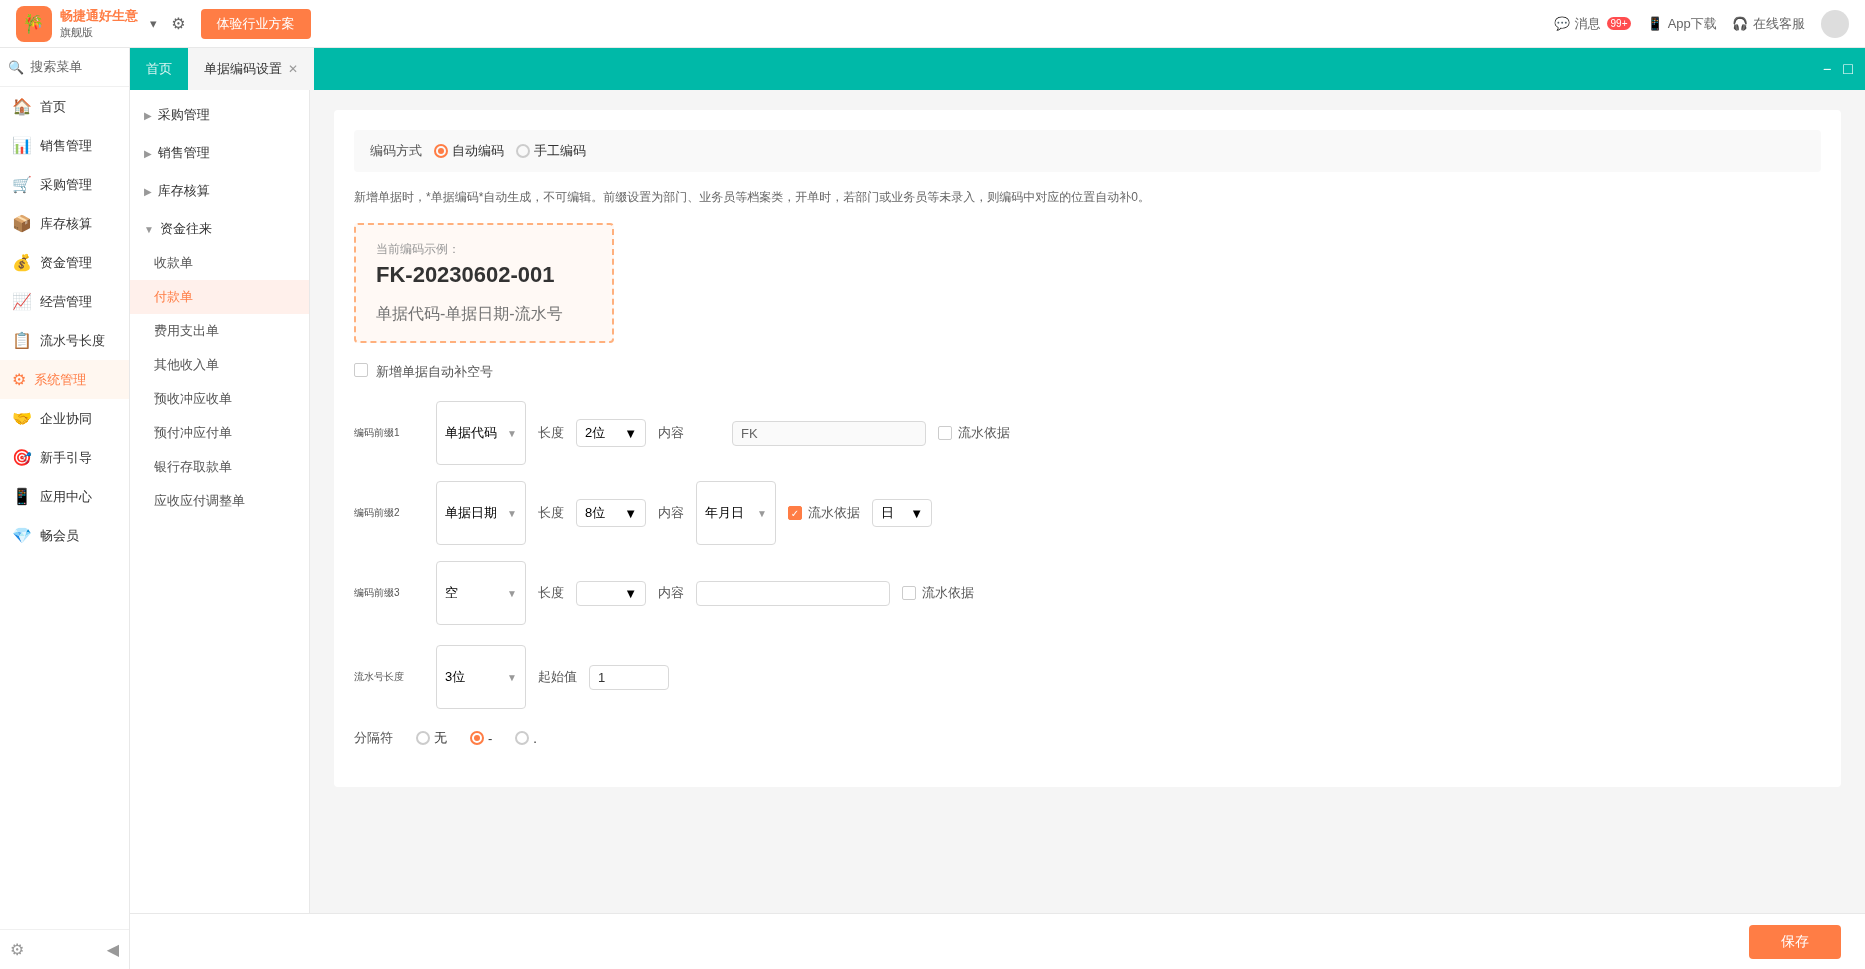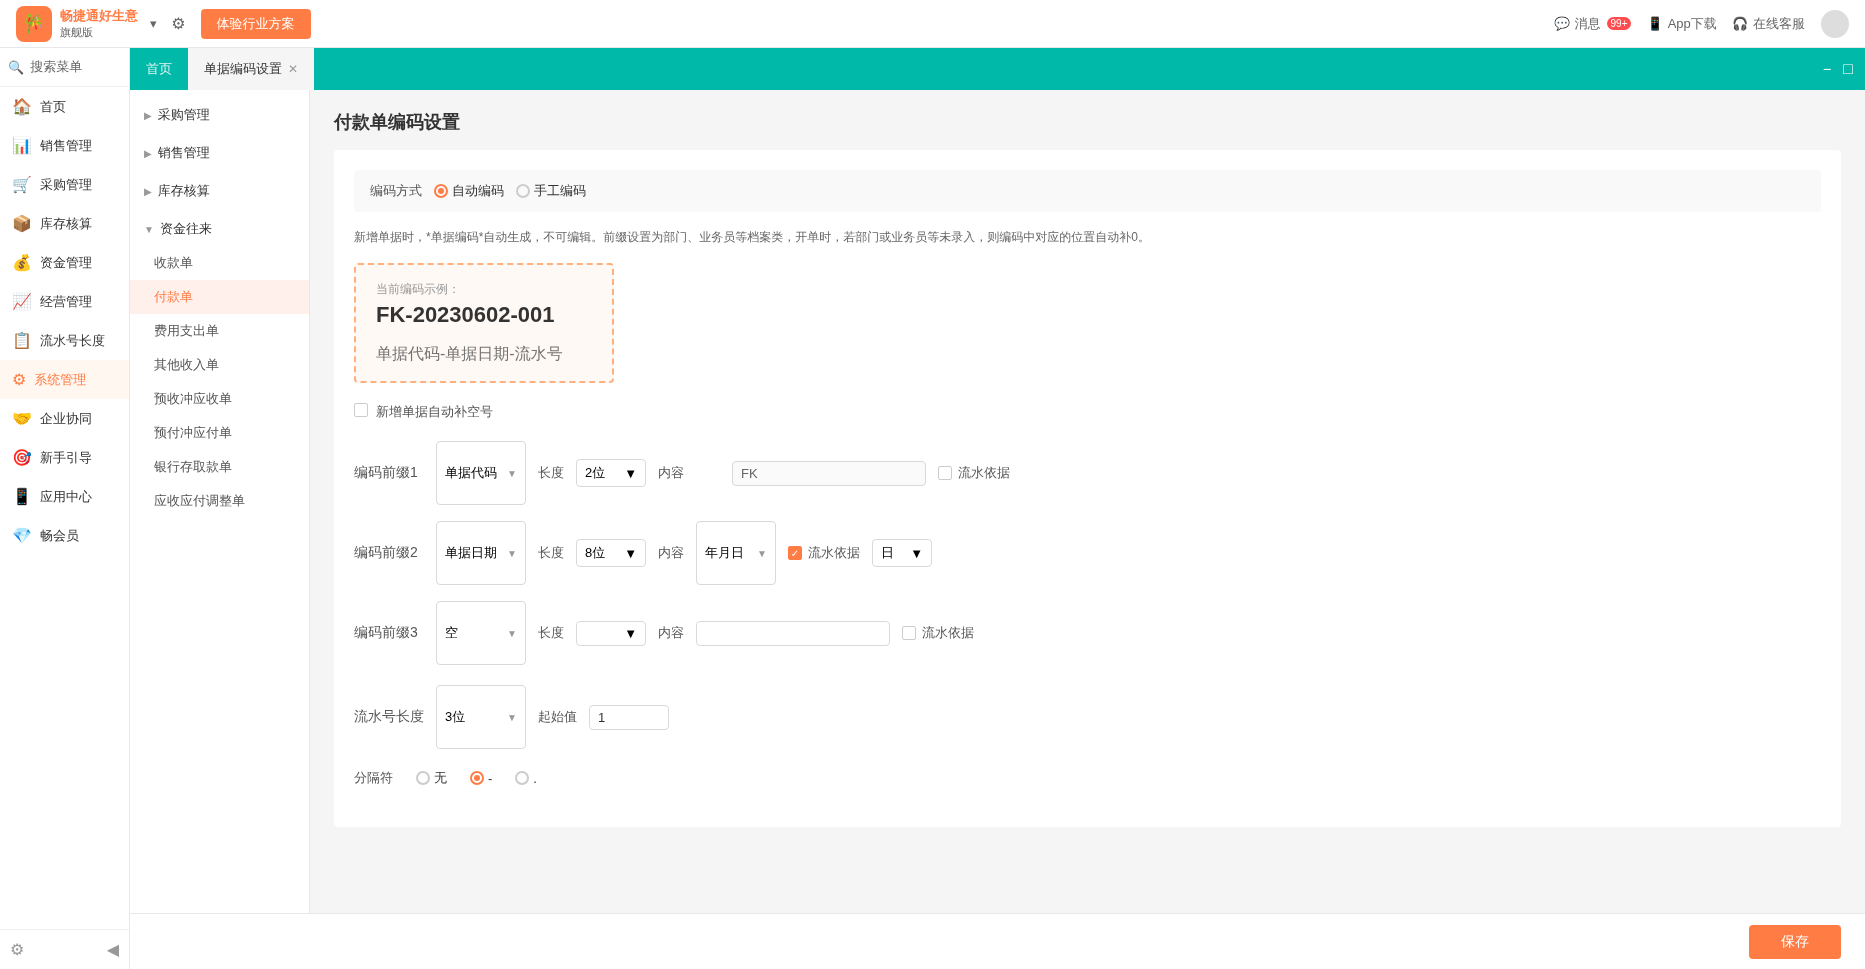--- a/index.html
+++ b/index.html
@@ -371,21 +371,21 @@
       gap: 16px;
       margin-bottom: 20px;
     }
     .encoding-row {
       display: flex;
       align-items: center;
       gap: 12px;
       flex-wrap: wrap;
     }
     .field-label {
-      font-size: 14px;
+      font-size: 10px;
       color: #555;
       width: 70px;
       flex-shrink: 0;
     }
     .select-control {
       display: flex;
       align-items: center;
       border: 1px solid #d9d9d9;
       border-radius: 4px;
       padding: 22px 8px;
@@ -655,21 +655,20 @@
           <div class="submenu-item">费用支出单</div>
           <div class="submenu-item">其他收入单</div>
           <div class="submenu-item">预收冲应收单</div>
           <div class="submenu-item">预付冲应付单</div>
           <div class="submenu-item">银行存取款单</div>
           <div class="submenu-item">应收应付调整单</div>
         </div>
       </div>
 
       <div class="page-main">
-        <div class="page-title">付款单编码设置</div>
 
         <div class="card">
           
           <div class="encoding-method">
             <span class="encoding-method-label">编码方式</span>
             <label class="radio-option">
               <span class="radio-circle checked"></span>
               <span>自动编码</span>
             </label>
             <label class="radio-option">

